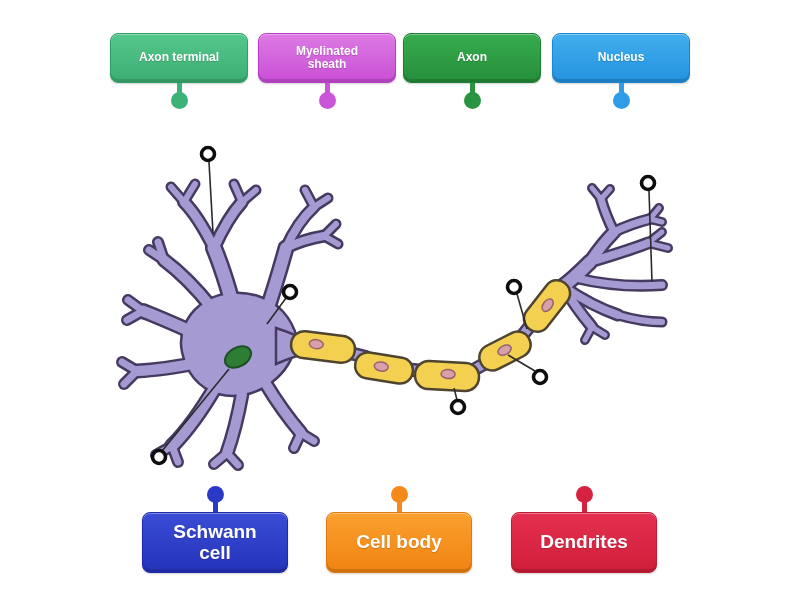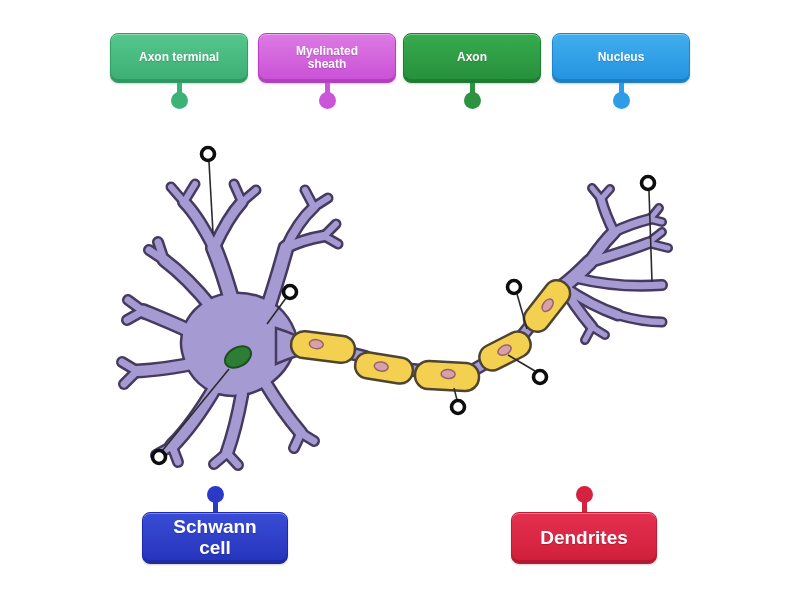--- a/index.html
+++ b/index.html
@@ -12,21 +12,21 @@
   
   .chip{position:absolute;display:flex;flex-direction:column;align-items:center;}
   .chip-body{
     box-sizing:border-box;display:flex;align-items:center;justify-content:center;
     text-align:center;color:#fff;font-weight:bold;border:1px solid transparent;
     border-radius:8px;padding:2px 18px;cursor:grab;
     box-shadow:inset 0 1px 0 rgba(255,255,255,.35), inset 0 -3px 0 rgba(0,0,0,.14), 0 1px 2px rgba(0,0,0,.18);
     text-shadow:0 1px 1px rgba(0,0,0,.18);
   }
   .chip.top .chip-body{width:138px;height:50px;font-size:12px;line-height:1.1;}
-  .chip.bottom .chip-body{width:146px;height:52px;font-size:19px;line-height:1.1;}
+  .chip.bottom .chip-body{width:146px;height:61px;font-size:19px;line-height:1.1;}
   .chip-stem{width:5px;height:11px;}
   .chip-knob{width:17px;height:17px;border-radius:50%;}
   .chip.top .chip-knob{margin-top:-2px;}
   .chip.bottom .chip-stem{margin-top:-2px;}
   #branches,#tbranches{display:none;}
 </style>
 </head>
 <body>
 
 <div id="stage">
@@ -291,20 +291,27 @@
     <div class="chip-knob" style="background: rgb(46, 156, 230);"></div>
   </div>
 
   <div class="chip bottom" style="left:142px;top:486px;">
     <div class="chip-knob" style="background: rgb(43, 58, 198);"></div>
     <div class="chip-stem" style="background: rgb(43, 58, 198);"></div>
     <div class="chip-body" style="background: linear-gradient(rgb(58, 76, 214), rgb(37, 51, 187)); border-color: rgb(30, 42, 168);">
       <span>Schwann cell</span>
     </div>
   </div>
+  <div class="chip bottom" style="left:326px;top:486px;">
+    <div class="chip-knob" style="background: rgb(245, 137, 26);"></div>
+    <div class="chip-stem" style="background: rgb(245, 137, 26);"></div>
+    <div class="chip-body" style="background: linear-gradient(rgb(251, 160, 46), rgb(240, 131, 18)); border-color: rgb(223, 122, 16);">
+      <span>Cell body</span>
+    </div>
+  </div>
   <div class="chip bottom" style="left:511px;top:486px;">
     <div class="chip-knob" style="background: rgb(212, 34, 64);"></div>
     <div class="chip-stem" style="background: rgb(212, 34, 64);"></div>
     <div class="chip-body" style="background: linear-gradient(rgb(228, 48, 80), rgb(207, 30, 58)); border-color: rgb(192, 27, 52);">
       <span>Dendrites</span>
     </div>
   </div>
 
 </div>
 

